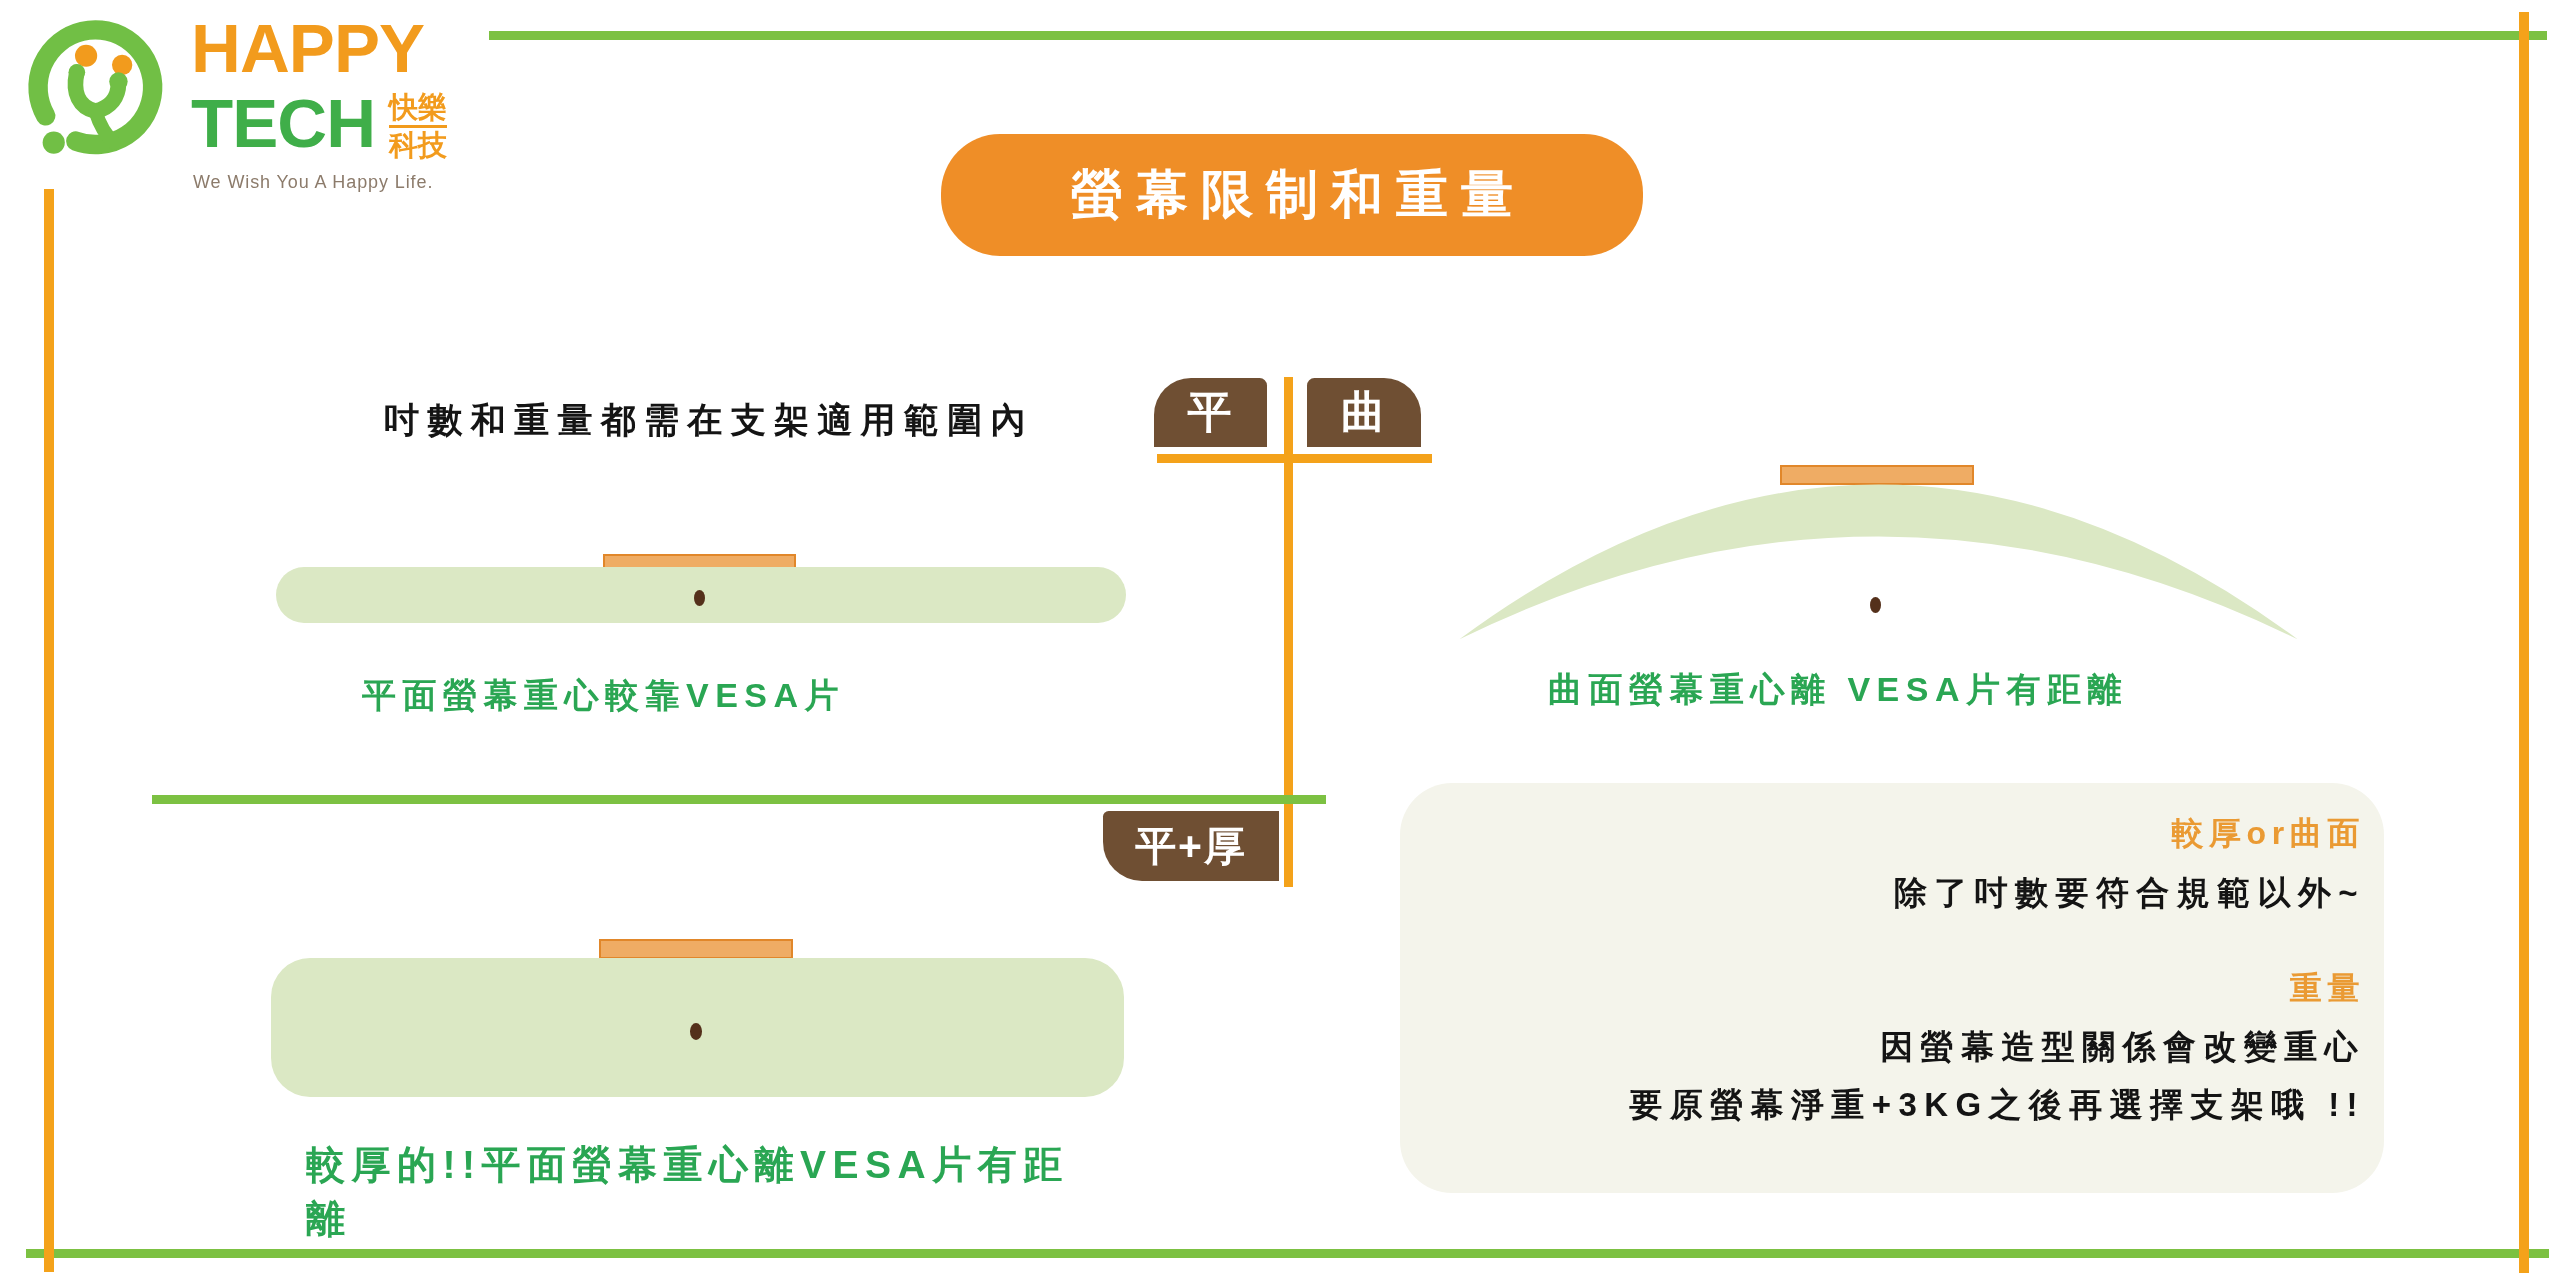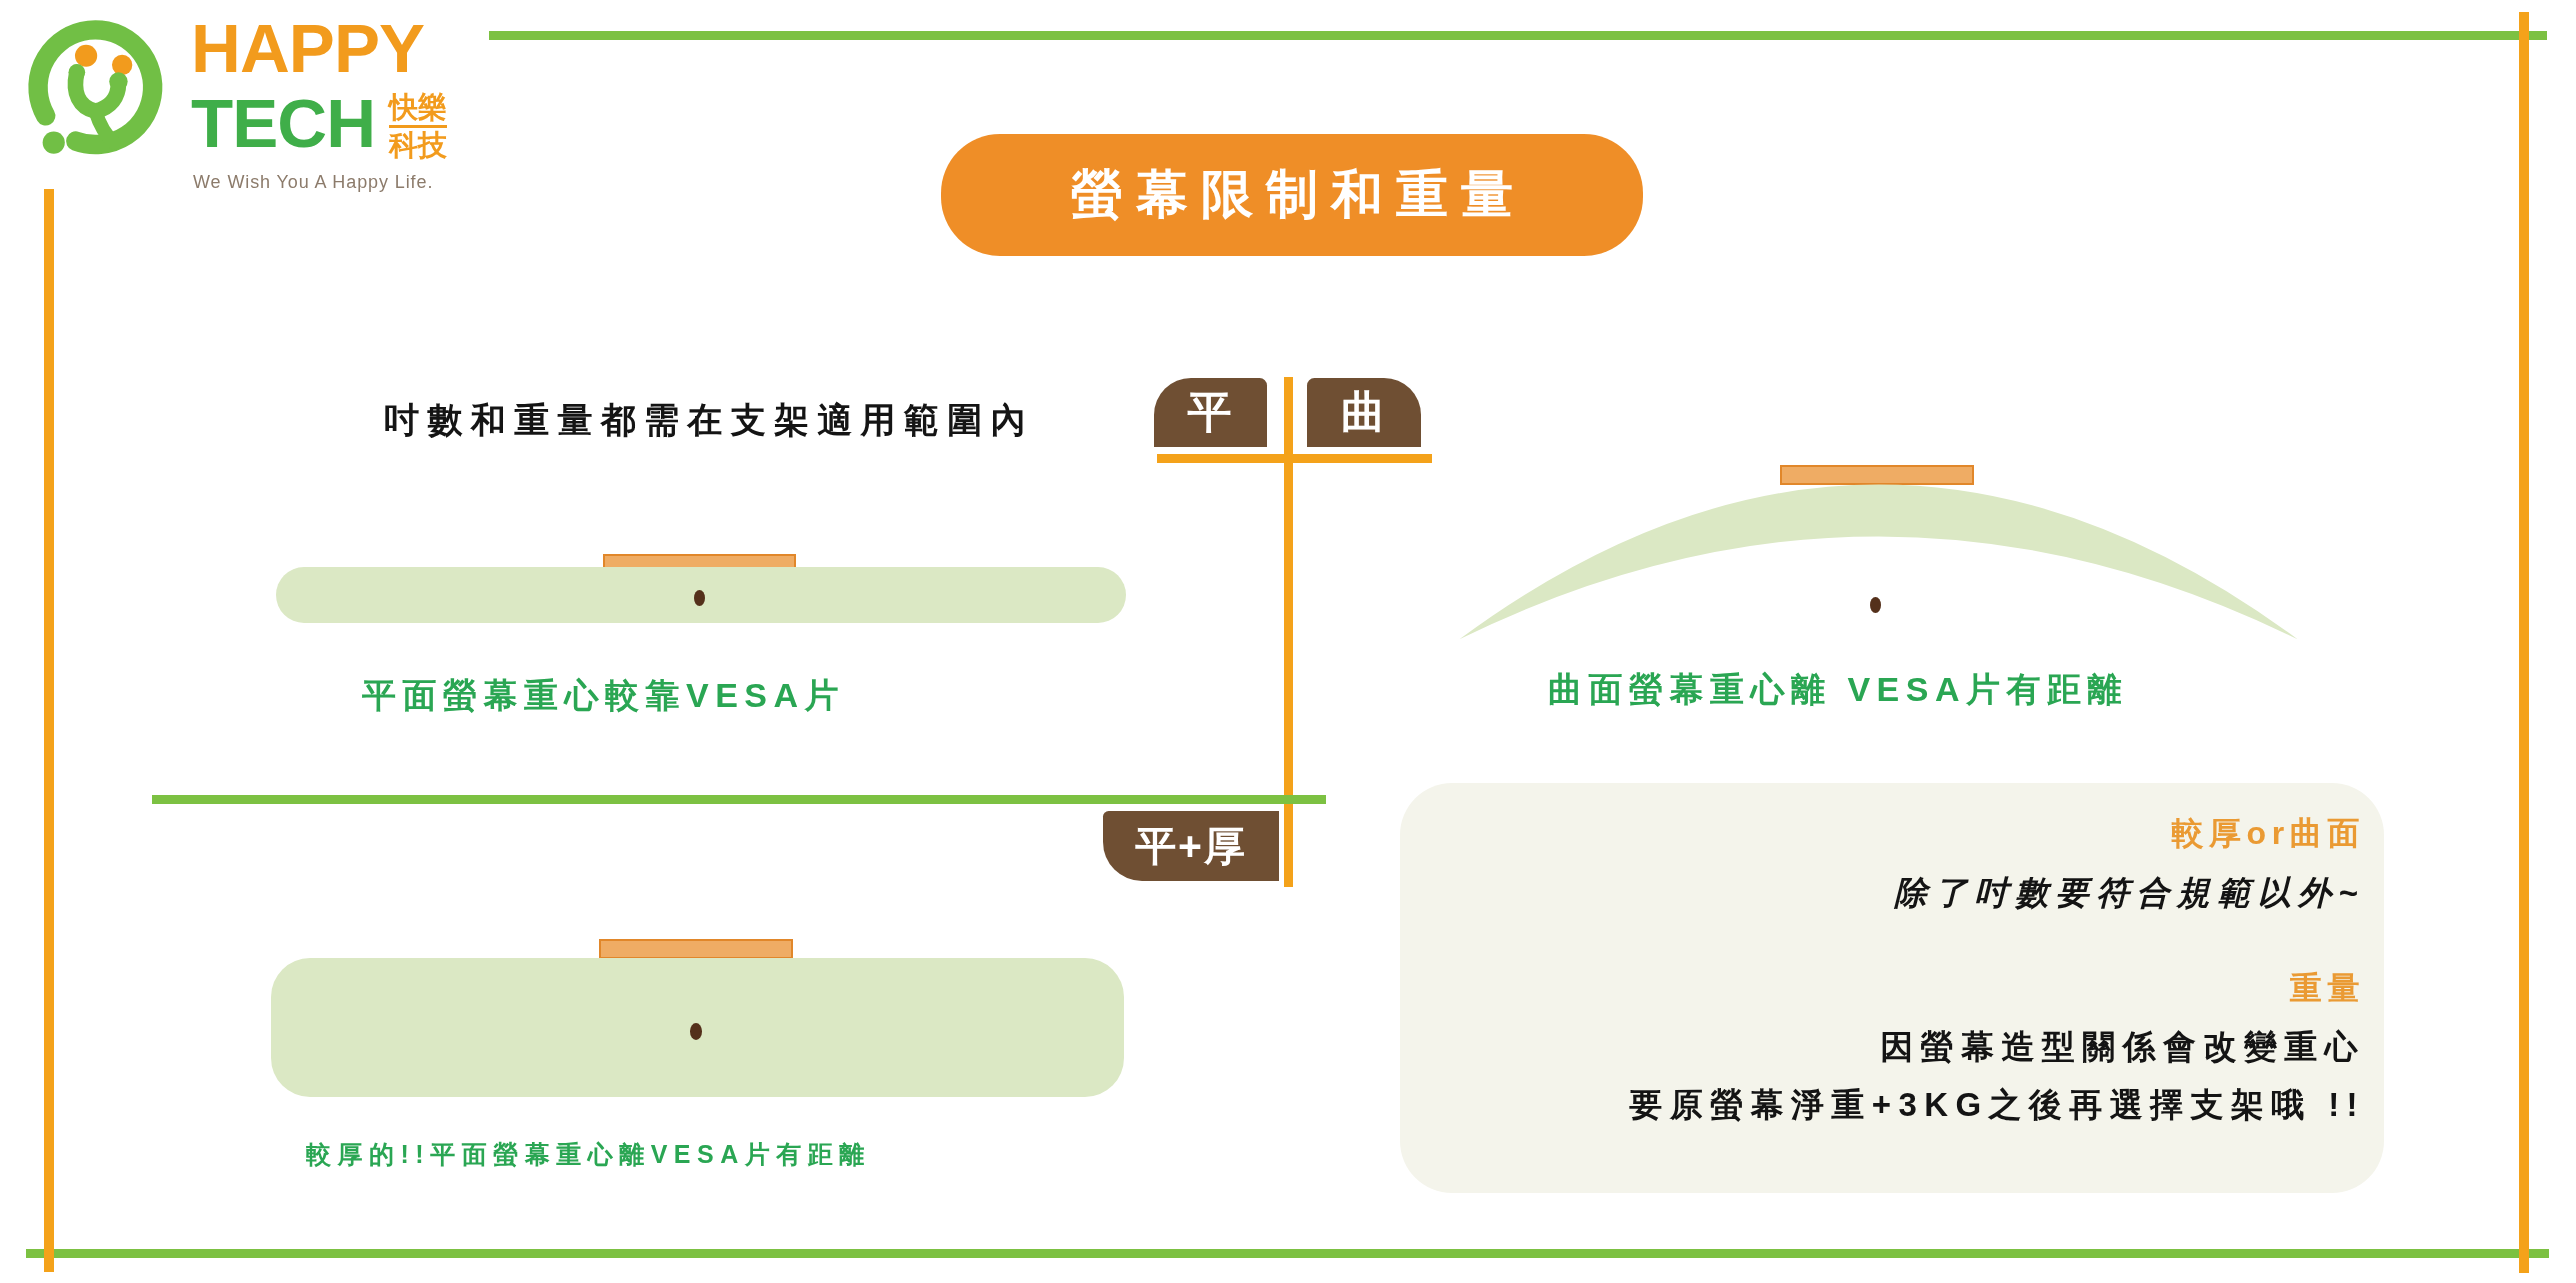--- a/index.html
+++ b/index.html
@@ -123,23 +123,23 @@
   <div class="vesa" style="left:1780px;top:465px;width:194px;height:19.5px;"></div>
   <svg class="abs" style="left:1452px;top:476px;" width="853" height="169" viewBox="0 0 920 182">
     <path d="M 8 176 Q 460 -158 912 176 Q 460 -46 8 176 Z" fill="#DBE8C4"></path>
   </svg>
   <div class="cg-dot" style="left:1870px;top:597px;width:11px;height:15.8px;"></div>
   <div class="caption" style="left:1548px;top:667px;width:667px;">曲面螢幕重心離 VESA片有距離</div>
 
   <div class="vesa" style="left:599px;top:939px;width:194px;height:20.4px;"></div>
   <div class="monitor-pill" style="left:271px;top:958px;width:853px;height:139px;border-radius:39px;"></div>
   <div class="cg-dot" style="left:690px;top:1023px;width:12px;height:16.7px;"></div>
-  <div class="caption" style="left:306px;top:1138px;width:779px;font-size:25px;">較厚的!!平面螢幕重心離VESA片有距離</div>
+  <div class="caption" style="left:306px;top:1138px;width:779px;font-size:39px;">較厚的!!平面螢幕重心離VESA片有距離</div>
 
   <div class="note-box" style="left:1400px;top:783px;width:984px;height:410px;"></div>
   <div class="note-line note-orange" style="left:1418px;top:812px;width:947px;">較厚or曲面</div>
-  <div class="note-line note-black" style="left:1418px;top:871px;width:947px;font-style:italic;">除了吋數要符合規範以外~</div>
+  <div class="note-line note-black" style="left:1418px;top:871px;width:947px;">除了吋數要符合規範以外~</div>
   <div class="note-line note-orange" style="left:1418px;top:967px;width:947px;">重量</div>
   <div class="note-line note-black" style="left:1418px;top:1025px;width:947px;">因螢幕造型關係會改變重心</div>
   <div class="note-line note-black" style="left:1418px;top:1083px;width:947px;">要原螢幕淨重+3KG之後再選擇支架哦 !!</div>
 
 </div>
 
 
 </body></html>

